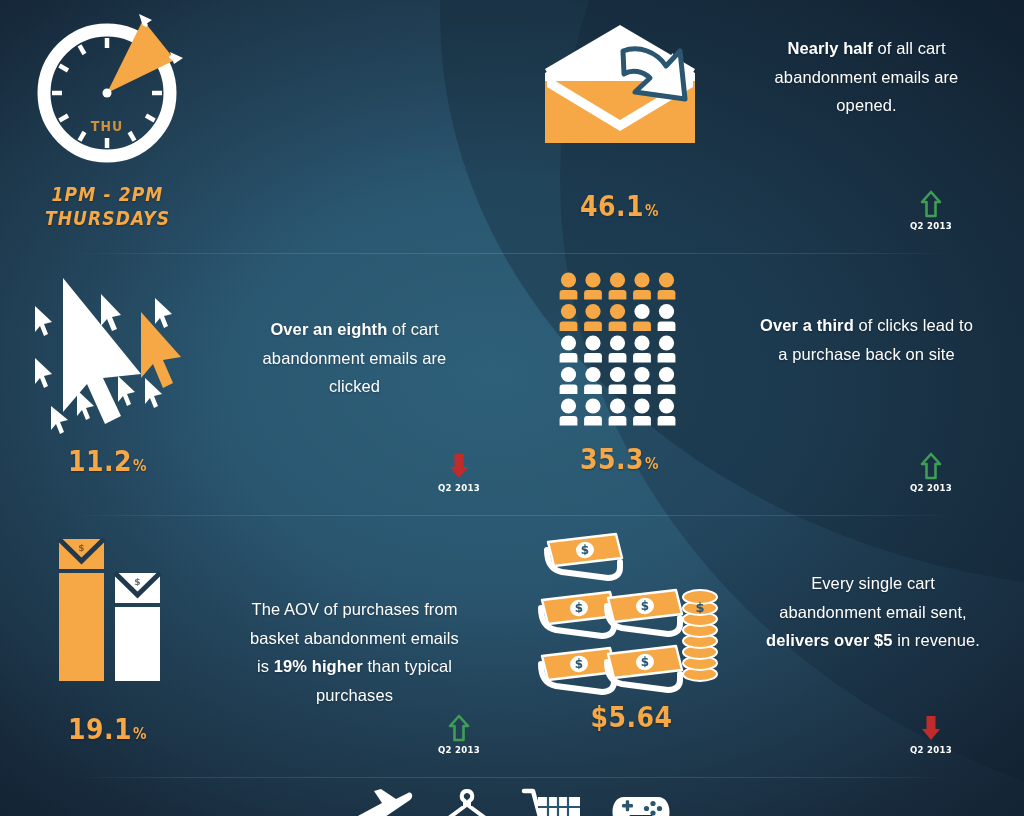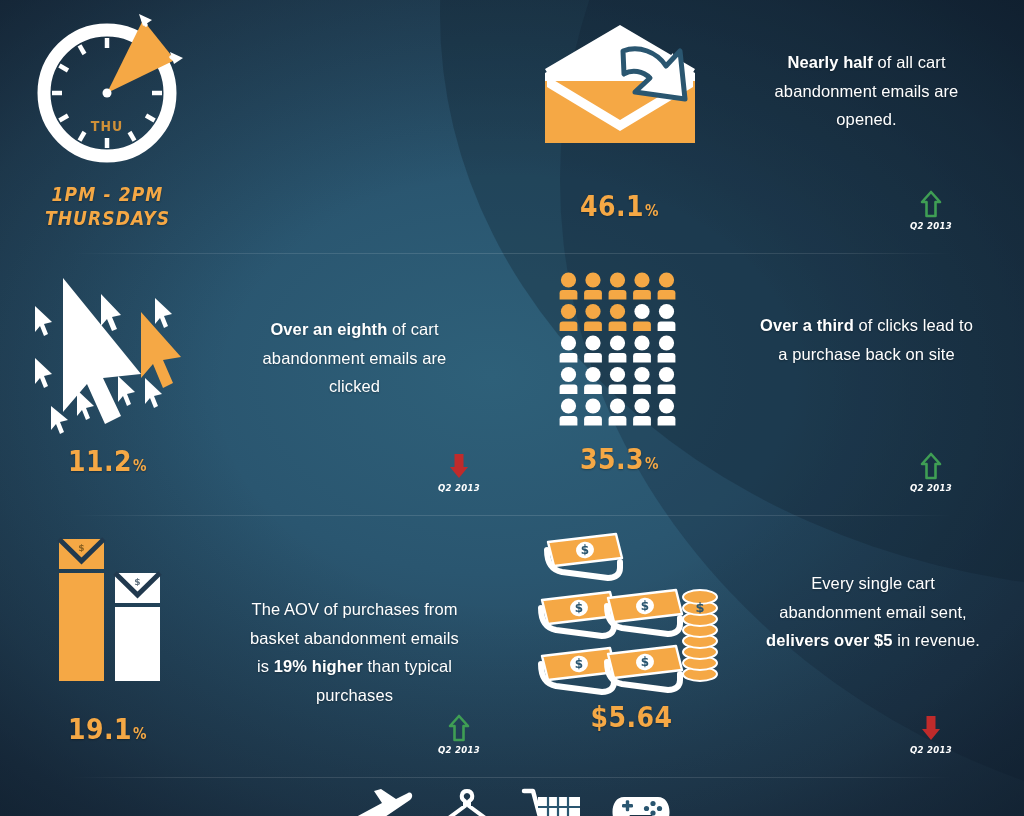--- a/index.html
+++ b/index.html
@@ -83,21 +83,21 @@
   .headline {
     color:#f5a845; font-weight:700;
     font-size:19px; line-height:24px;
     letter-spacing:1.1px; text-align:center;
     font-family:"DejaVu Sans Condensed","Liberation Sans", sans-serif;
     text-shadow:0 1px 2px rgba(0,0,0,.3);
     font-style:italic;
   }
   .trend {
     position:absolute; display:flex; flex-direction:column;
-    align-items:center; gap:2px;font-style:italic;
+    align-items:center; gap:2px;
   }
   .trend-label {
     color:#ffffff; font-size:9.5px; font-weight:700;
     letter-spacing:.3px;
     font-family:"DejaVu Sans Condensed","Liberation Sans", sans-serif;
   }
   .bottom-strip {
     grid-column:1 / span 2;
     position:relative;
     display:flex; align-items:flex-start; justify-content:center;
@@ -172,21 +172,21 @@
               <g fill="#ffffff">
                 <path d="M92 32 C104 28 118 33 126 44 L138 32 L142 74 L102 68 L114 56 C108 50 99 48 92 52 Z"></path>
               </g>
               <path d="M88 30 C104 24 122 31 131 45 L145 30 L150 78 L100 71 L115 57 C108 50 97 48 89 53 Z" fill="#ffffff" stroke="#2a5670" stroke-width="5" stroke-linejoin="round"></path>
             </svg>
           </div>
           <div class="stat" style="margin-top:14px;">
             <span>46.1</span><span class="pct">%</span>
           </div>
         </div>
-        <div class="copy-col" style="padding-top:48px;">
+        <div class="copy-col" style="padding-top:34px;">
           <div class="copy"><b>Nearly half</b> of all cart abandonment emails are opened.</div>
         </div>
       </div>
       <div class="trend" style="right:72px;bottom:22px;">
         <svg width="22" height="28" viewBox="0 0 22 28">
           <path d="M11 2 L20 12 L15.5 12 L15.5 26 L6.5 26 L6.5 12 L2 12 Z" fill="none" stroke="#3f9e54" stroke-width="2.6" stroke-linejoin="round"></path>
         </svg>
         <span class="trend-label">Q2 2013</span>
       </div>
     </div>

